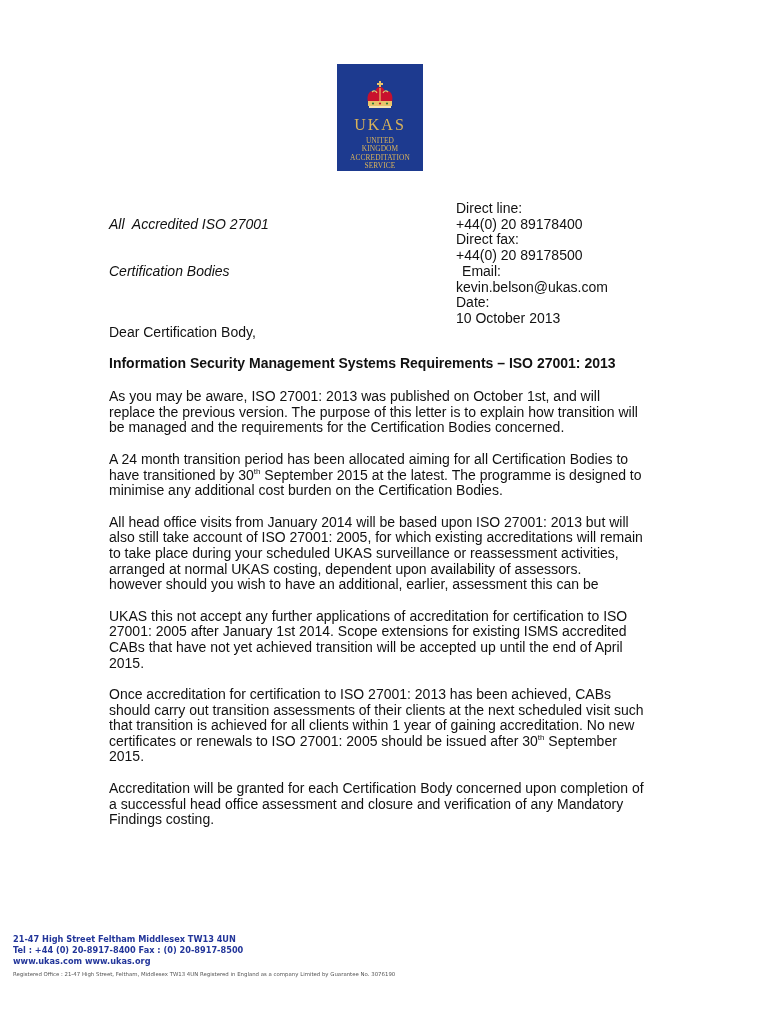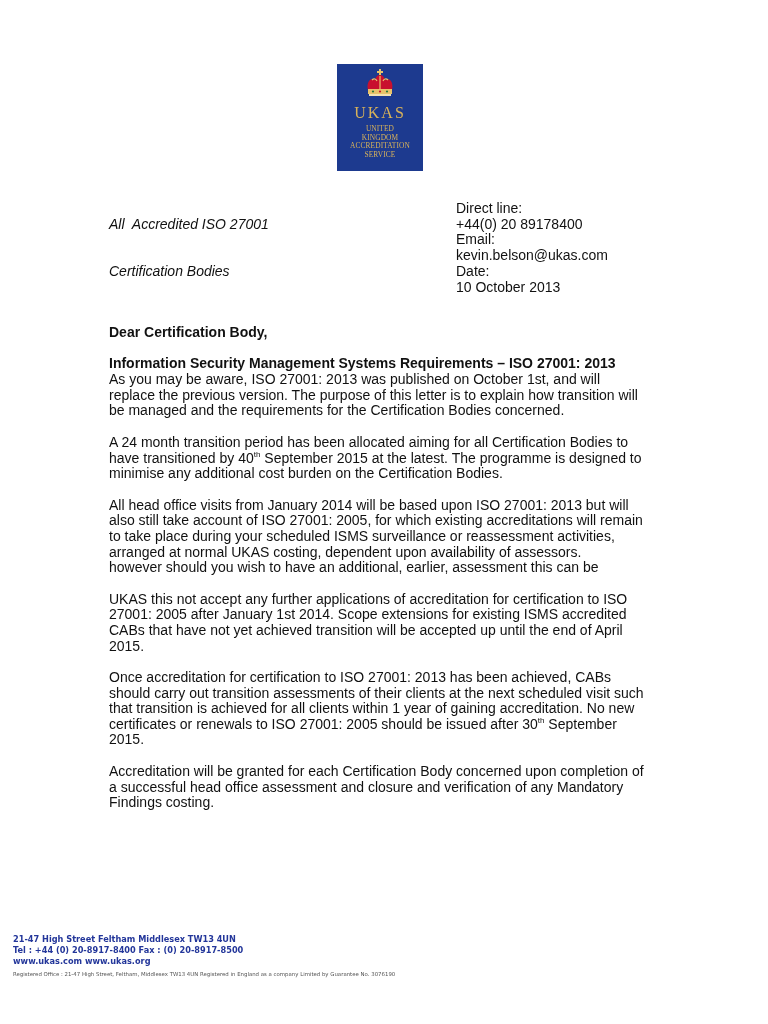--- a/index.html
+++ b/index.html
@@ -6,21 +6,21 @@
     body {
       width: 768px; height: 1024px; position: relative; overflow: hidden;
       font-family: "Liberation Sans", sans-serif; color: #111111;
     }
     .page { position: absolute; left: 0; top: 0; width: 768px; height: 1024px; }
 
     
     .logo {
       position: absolute; left: 337px; top: 64px; width: 86px; height: 107px;
       background: #1d3a8f; display: flex; flex-direction: column; align-items: center;
-      box-sizing: border-box; padding-top: 4px;
+      box-sizing: border-box; padding-top: 4px; justify-content: flex-end;
     }
     .crown { width: 34px; height: 34px; }
     .logo-word {
       font-family: "Liberation Serif", serif; color: #d8b25a; font-size: 16px;
       letter-spacing: 2px; margin-top: 2px; line-height: 18px;
     }
     .logo-sub {
       font-family: "Liberation Serif", serif; color: #d8b25a; font-size: 7.4px;
       line-height: 8.6px; text-align: center; margin-top: 3px; letter-spacing: 0.1px;
     }
@@ -33,30 +33,30 @@
     }
     .contact {
       position: absolute; left: 456px; top: 201px; font-size: 14px; line-height: 15.7px;
       width: 212px;
     }
     .contact-row { display: flex; white-space: nowrap; flex-direction: column; }
     .contact-row .lbl { display: inline-block; }
     .contact-row .val { display: inline-block; }
     .row-line .lbl { width: 74px; }
     .row-fax .lbl { width: 77px; }
-    .row-email .lbl { width: 51px; }
+    .row-email .lbl { width: 51px; text-align: center; }
     .row-date .lbl { width: 103px; }
 
     
     .body {
       position: absolute; left: 109px; top: 325px; width: 560px; font-size: 14px;
       line-height: 15.6px;
     }
-    .salutation { margin: 0 0 15px 0; font-weight: bold; }
-    .subject { font-weight: bold; margin: 0 0 1px 0; }
+    .salutation { margin: 0 0 15px 0; }
+    .subject { font-weight: bold; margin: 0 0 18px 0; }
     .para { margin: 0 0 16px 0; }
     .para sup { font-size: 8px; line-height: 0; vertical-align: 6px; }
     .ln { display: block; white-space: nowrap; }
 
     
     .footer {
       position: absolute; left: 0; width: 768px; text-align: left;
       font-family: "DejaVu Sans", sans-serif;
       padding-left: 13px;
     }
@@ -96,20 +96,24 @@
   <div class="recipient">
     <div>All  Accredited ISO 27001</div>
     <div>Certification Bodies</div>
   </div>
 
   <div class="contact">
     <div class="contact-row row-line">
       <span class="lbl">Direct line:</span>
       <span class="val">+44(0) 20 89178400</span>
     </div>
+    <div class="contact-row row-fax">
+      <span class="lbl">Direct fax:</span>
+      <span class="val">+44(0) 20 89178500</span>
+    </div>
     <div class="contact-row row-email">
       <span class="lbl">Email:</span>
       <span class="val">kevin.belson@ukas.com</span>
     </div>
     <div class="contact-row row-date">
       <span class="lbl">Date:</span>
       <span class="val">10 October 2013</span>
     </div>
   </div>
 
@@ -118,28 +122,28 @@
     <p class="subject">Information Security Management Systems Requirements – ISO 27001: 2013</p>
 
     <p class="para">
       <span class="ln">As you may be aware, ISO 27001: 2013 was published on October 1st, and will</span>
       <span class="ln">replace the previous version. The purpose of this letter is to explain how transition will</span>
       <span class="ln">be managed and the requirements for the Certification Bodies concerned.</span>
     </p>
 
     <p class="para">
       <span class="ln">A 24 month transition period has been allocated aiming for all Certification Bodies to</span>
-      <span class="ln"><span>have transitioned by 40</span><sup>th</sup><span> September 2015 at the latest. The programme is designed to</span></span>
+      <span class="ln"><span>have transitioned by 30</span><sup>th</sup><span> September 2015 at the latest. The programme is designed to</span></span>
       <span class="ln">minimise any additional cost burden on the Certification Bodies.</span>
     </p>
 
     <p class="para">
       <span class="ln">All head office visits from January 2014 will be based upon ISO 27001: 2013 but will</span>
       <span class="ln">also still take account of ISO 27001: 2005, for which existing accreditations will remain</span>
-      <span class="ln">to take place during your scheduled ISMS surveillance or reassessment activities,</span>
+      <span class="ln">to take place during your scheduled UKAS surveillance or reassessment activities,</span>
       <span class="ln">arranged at normal UKAS costing, dependent upon availability of assessors.</span>
       <span class="ln">however should you wish to have an additional, earlier, assessment this can be</span>
     </p>
 
     <p class="para">
       <span class="ln">UKAS this not accept any further applications of accreditation for certification to ISO</span>
       <span class="ln">27001: 2005 after January 1st 2014.  Scope extensions for existing ISMS accredited</span>
       <span class="ln">CABs that have not yet achieved transition will be accepted up until the end of April</span>
       <span class="ln">2015.</span>
     </p>

